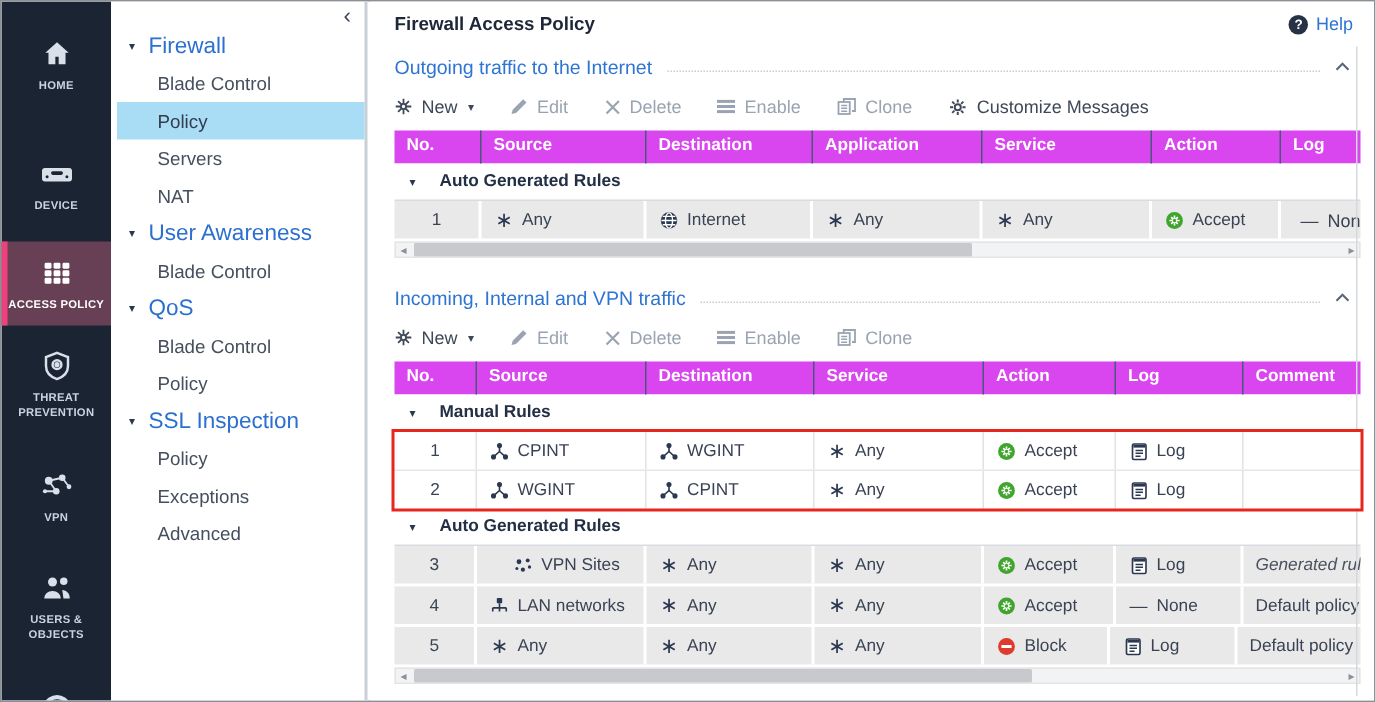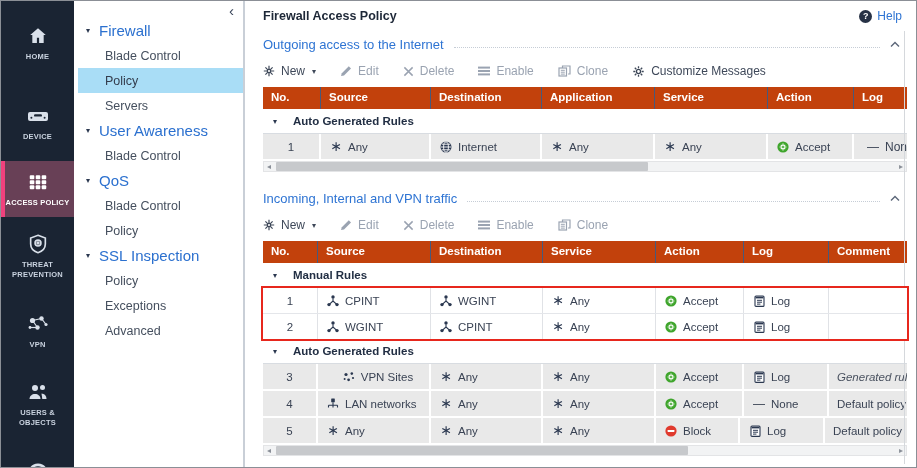--- a/index.html
+++ b/index.html
@@ -44,21 +44,21 @@
   .sec-0 .sec-head{margin-top:12px;} .sec-1 .sec-head{margin-top:17px;}
   .sec-title{color:#2e74d3;font-size:13px;white-space:nowrap;}
   .sec-dots{flex:1;border-bottom:1px dotted #c6cdd6;margin:0 10px;height:1px;position:relative;top:3px;}
   .sec-chev{display:inline-flex;margin-right:2px;cursor:pointer;}
   .toolbar{margin-top:8px;height:20px;display:flex;align-items:center;}
   .tbtn{display:inline-flex;align-items:center;margin-right:24px;color:#3e4859;font-size:12px;cursor:pointer;white-space:nowrap;}
   .tbtn.dis{color:#9aa3b1;}
   .tic{margin-right:6px;display:inline-flex;}
   .tcaret{margin-left:7px;font-size:8px;color:#3e4859;}
   .tbl{margin-top:6px;width:644px;}
-  .thead{display:flex;background:#c2410c;height:22px;}
+  .thead{display:flex;background:#d946ef;height:22px;}
   .th{display:inline-block;box-sizing:border-box;padding:4px 0 0 8px;border-right:1px solid #46597c;
       color:#fff;font-size:11.5px;font-weight:bold;white-space:nowrap;overflow:hidden;height:22px;}
   .th:last-child{border-right:none;}
   .grow{height:24px;display:flex;align-items:center;padding-left:10px;background:#fff;
         border-bottom:1px solid #d8dce1;cursor:pointer;}
   .garrow{font-size:8px;color:#2b3850;width:12px;}
   .glabel{margin-left:8px;font-weight:bold;font-size:11.5px;color:#222f44;}
   .rows{position:relative;}
   .rows.hl{outline:2px solid #e7271d;z-index:3;}
   .rrow{display:flex;height:25px;background:#fff;border-bottom:1px solid #e4e6ea;cursor:pointer;}
@@ -182,20 +182,23 @@
         </div>
         <div class="tree-item">
           <span class="tree-item-label">Blade Control</span>
         </div>
         <div class="tree-item sel">
           <span class="tree-item-label">Policy</span>
         </div>
         <div class="tree-item">
           <span class="tree-item-label">Servers</span>
         </div>
+        <div class="tree-item">
+          <span class="tree-item-label">NAT</span>
+        </div>
         <div class="tree-sec">
           <span class="tree-arrow">▾</span>
           <span class="tree-sec-label">User Awareness</span>
         </div>
         <div class="tree-item">
           <span class="tree-item-label">Blade Control</span>
         </div>
         <div class="tree-sec">
           <span class="tree-arrow">▾</span>
           <span class="tree-sec-label">QoS</span>
@@ -226,21 +229,21 @@
     <div class="page-head">
       <span class="page-title">Firewall Access Policy</span>
       <span class="help">
         <span class="help-ic">?</span>
         <span class="help-label">Help</span>
       </span>
     </div>
     <div id="main-sections">
         <section class="sec sec-0">
           <div class="sec-head">
-            <span class="sec-title">Outgoing access to the Internet</span>
+            <span class="sec-title">Outgoing traffic to the Internet</span>
             <span class="sec-dots"></span>
             <span class="sec-chev">
               <svg width="10" height="7" viewBox="0 0 10 7" fill="none" stroke="#5b6678" stroke-width="1.4">
                 <path d="M1 5.5 5 1.5 9 5.5"></path>
               </svg>
             </span>
           </div>
           <div class="toolbar">
             <span class="tbtn">
               <span class="tic">

